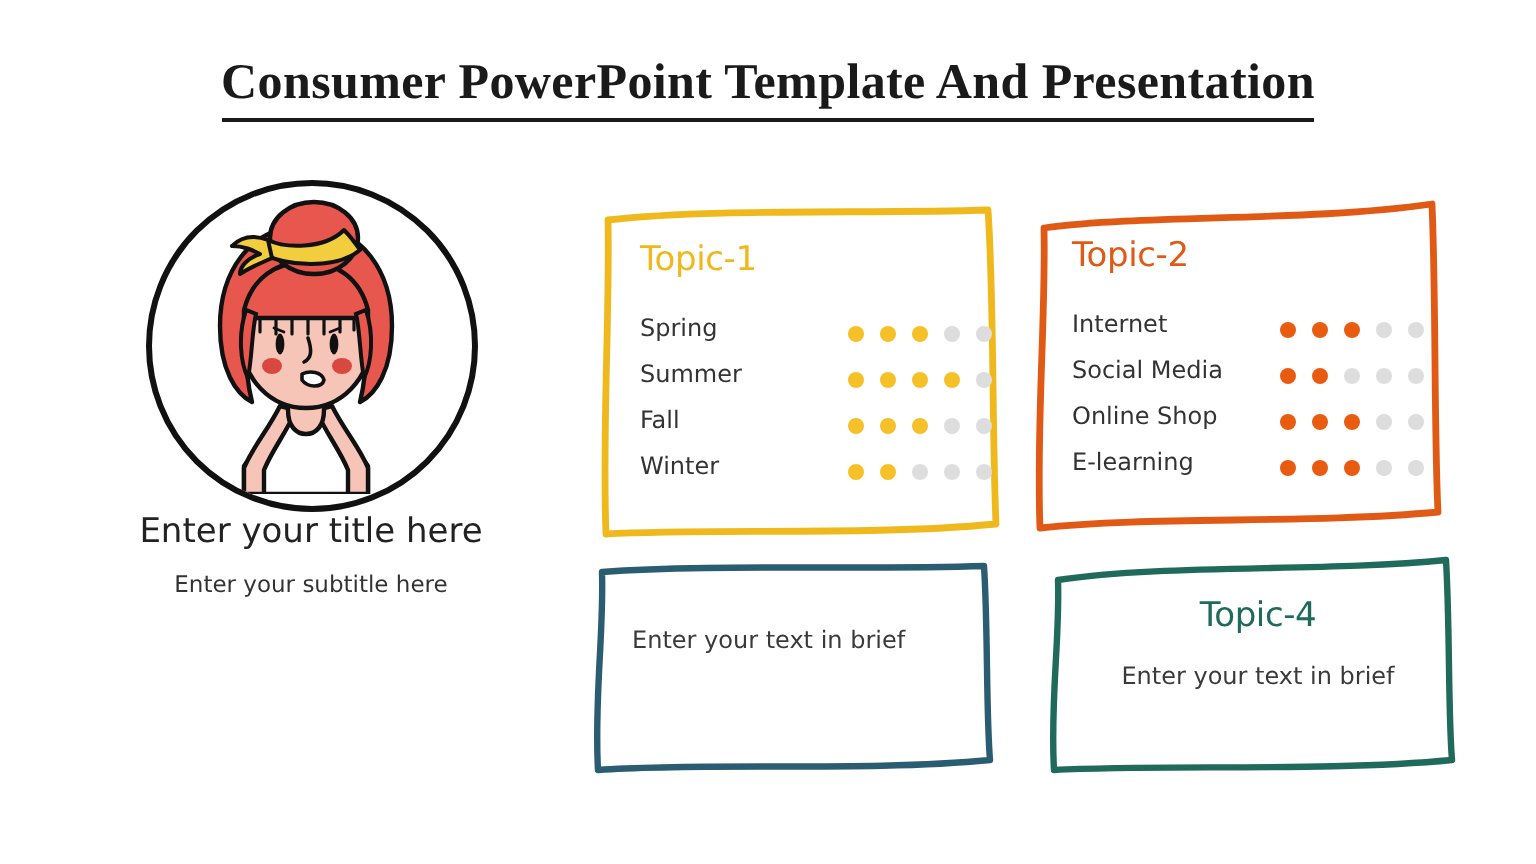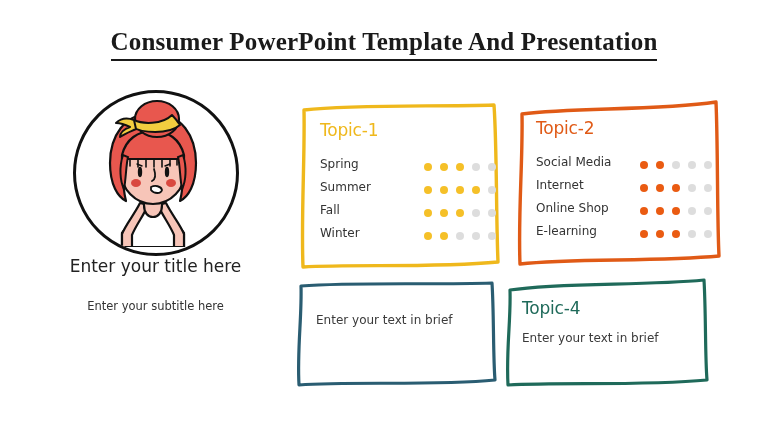--- a/index.html
+++ b/index.html
@@ -56,21 +56,21 @@
   .avatar-circle svg { display: block; }
 
   .person-title {
     text-align: center;
     font-size: 17px;
     line-height: 21px;
     color: #222222;
     font-family: "DejaVu Sans", sans-serif;
   }
   .person-subtitle {
-    margin-top: 22px;
+    margin-top: 8px;
     text-align: center;
     font-size: 11.5px;
     line-height: 15px;
     color: #333333;
     font-family: "DejaVu Sans", sans-serif;
   }
 
   
   .cards {
     position: absolute;
@@ -99,21 +99,21 @@
     font-size: 17px;
     line-height: 20px;
     letter-spacing: -0.2px;
     font-family: "DejaVu Sans", sans-serif;
   }
 
   
   .card-1 { left: 4px;   top: 2px;   width: 208px; height: 172px; }
   .card-2 { left: 220px; top: 0px;   width: 212px; height: 174px; }
   .card-3 { left: 0px;   top: 182px; width: 212px; height: 110px; }
-  .card-4 { left: 206px; top: 180px; width: 216px; height: 112px; }
+  .card-4 { left: 225px; top: 180px; width: 216px; height: 112px; text-align: center; }
 
   
   .rows {
     margin-top: 8px;
   }
   .row {
     display: flex;
     align-items: flex-end;
     height: 23px;
   }
@@ -268,35 +268,35 @@
 
   <div class="card card-2">
     <svg class="sketch-border" viewBox="0 0 212 174" preserveAspectRatio="none">
       <path d="M10 18 C62 11, 142 15, 204 6 C206 52, 205 120, 207 160
                C144 166, 62 162, 8 168 C6 118, 11 62, 10 18 Z" fill="none" stroke="#E05A16" stroke-width="3.4" stroke-linecap="round" stroke-linejoin="round"></path>
     </svg>
     <div class="card-inner">
       <div class="card-title" style="color: rgb(224, 90, 22);">Topic-2</div>
       <div class="rows">
           <div class="row">
+            <div class="row-label">Internet</div>
+            <div class="dots">
+              <span class="dot" style="background: rgb(234, 91, 18);"></span>
+              <span class="dot" style="background: rgb(234, 91, 18);"></span>
+              <span class="dot" style="background: rgb(234, 91, 18);"></span>
+              <span class="dot" style="background: rgb(221, 221, 221);"></span>
+              <span class="dot" style="background: rgb(221, 221, 221);"></span>
+            </div>
+          </div>
+          <div class="row">
             <div class="row-label">Social Media</div>
             <div class="dots">
               <span class="dot" style="background: rgb(234, 91, 18);"></span>
               <span class="dot" style="background: rgb(234, 91, 18);"></span>
               <span class="dot" style="background: rgb(221, 221, 221);"></span>
-              <span class="dot" style="background: rgb(221, 221, 221);"></span>
-              <span class="dot" style="background: rgb(221, 221, 221);"></span>
-            </div>
-          </div>
-          <div class="row">
-            <div class="row-label">Internet</div>
-            <div class="dots">
-              <span class="dot" style="background: rgb(234, 91, 18);"></span>
-              <span class="dot" style="background: rgb(234, 91, 18);"></span>
-              <span class="dot" style="background: rgb(234, 91, 18);"></span>
               <span class="dot" style="background: rgb(221, 221, 221);"></span>
               <span class="dot" style="background: rgb(221, 221, 221);"></span>
             </div>
           </div>
           <div class="row">
             <div class="row-label">Online Shop</div>
             <div class="dots">
               <span class="dot" style="background: rgb(234, 91, 18);"></span>
               <span class="dot" style="background: rgb(234, 91, 18);"></span>
               <span class="dot" style="background: rgb(234, 91, 18);"></span>

